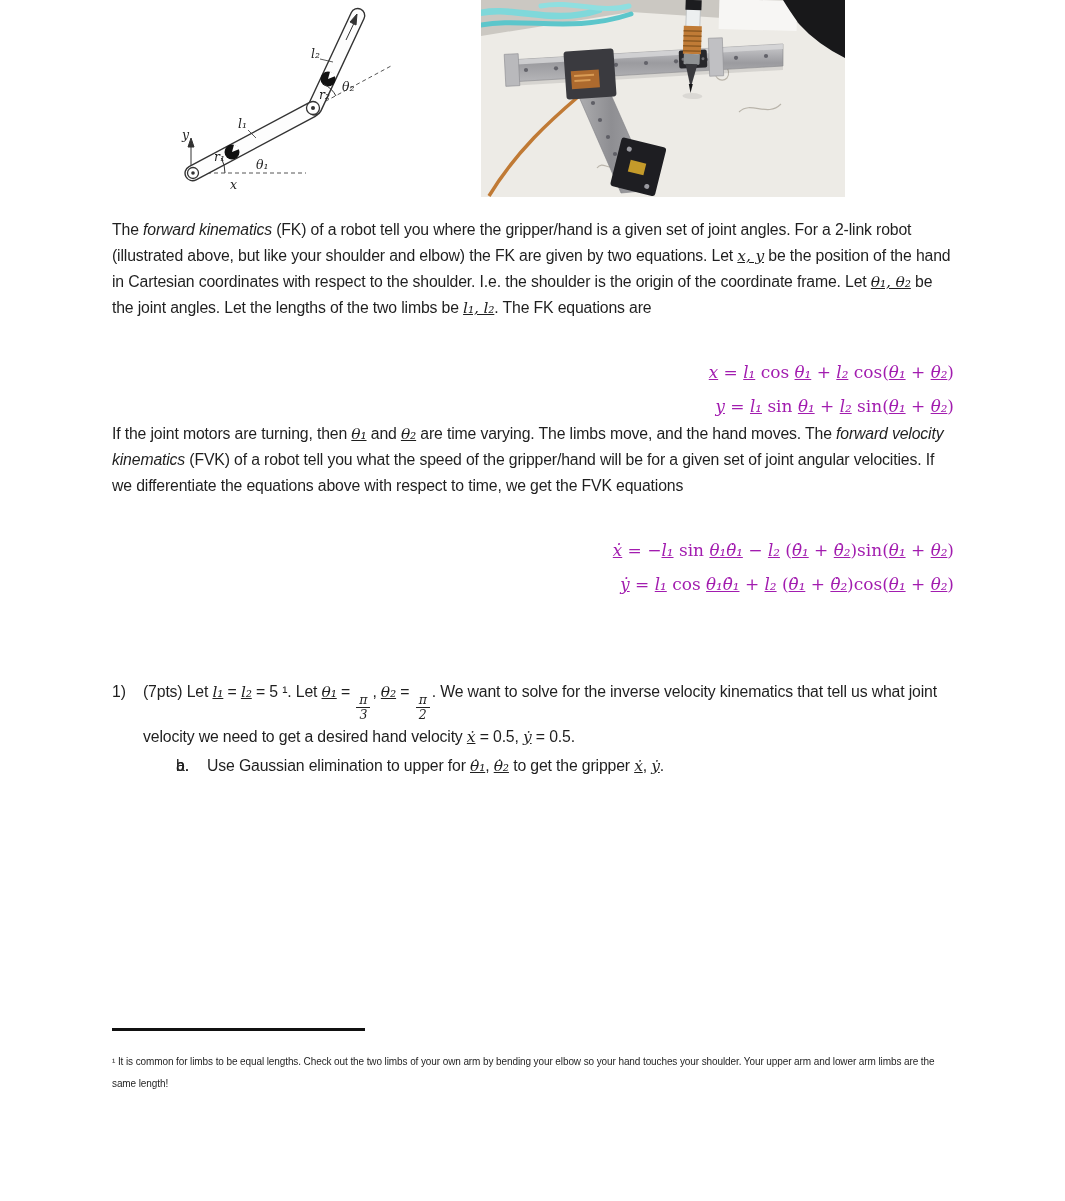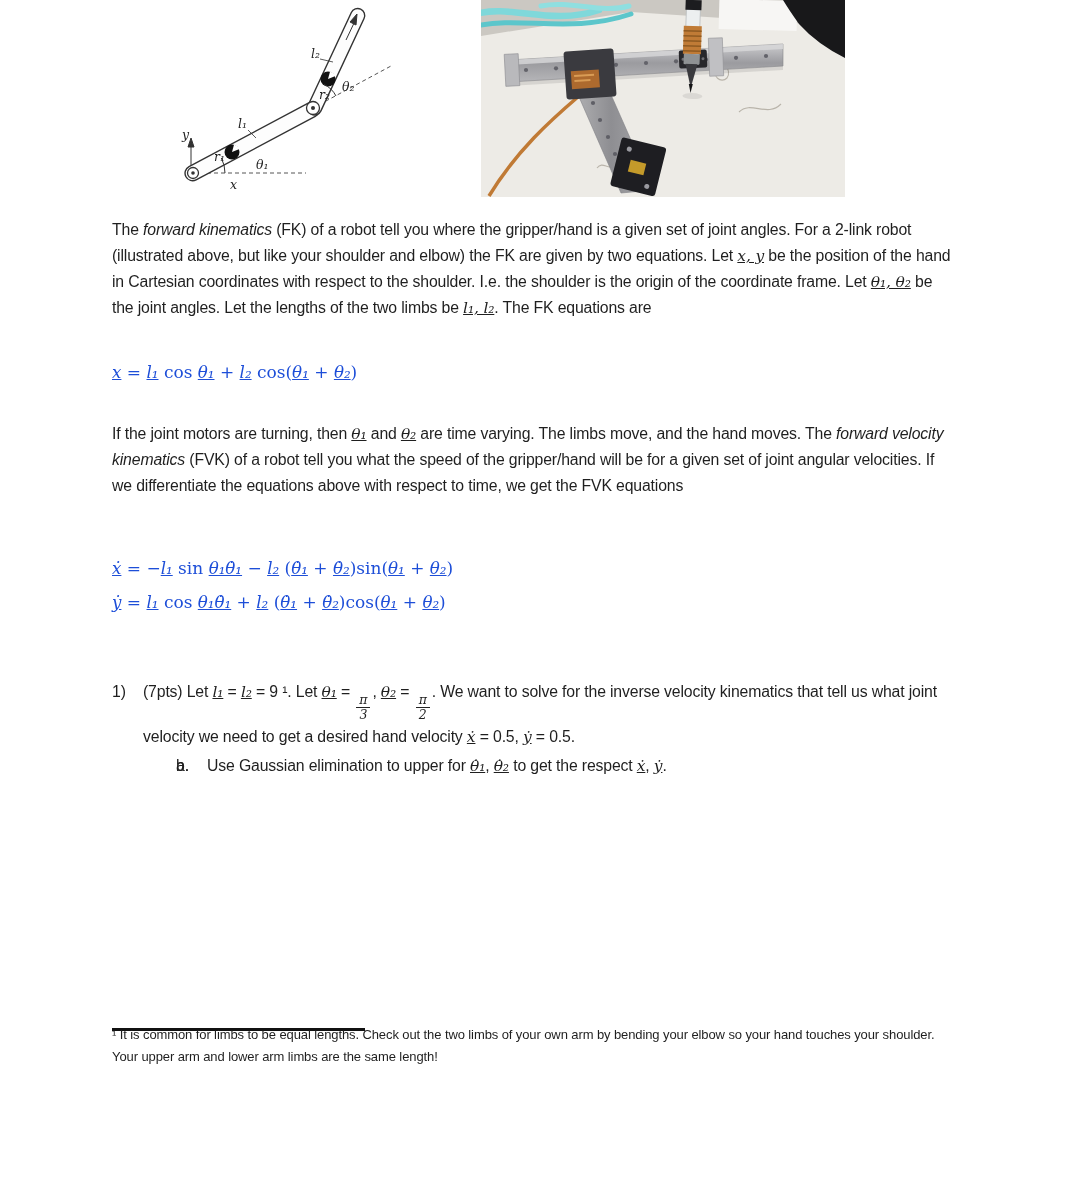--- a/index.html
+++ b/index.html
@@ -5,35 +5,35 @@
   * { margin:0; padding:0; box-sizing:border-box; }
   html,body { background:#ffffff; }
   body { width:1065px; height:1201px; position:relative; font-family:"Liberation Sans",sans-serif; color:#1f1f1f; }
   .page { position:absolute; inset:0; background:#fff; overflow:hidden; }
   .diagram { position:absolute; left:178px; top:0; }
   .photo { position:absolute; left:481px; top:0; }
   .textcol { position:absolute; left:112px; width:842px; }
   .body-par { font-size:15.8px; line-height:26px; letter-spacing:-0.15px; }
   .i { font-style:italic;text-align:right; }
   .v { font-family:"DejaVu Serif",serif; font-style:italic; font-size:0.98em;text-decoration:underline; }
-  .eq { font-family:"DejaVu Serif",serif; font-size:17px; text-align:left; color:#1d4ed8; }
+  .eq { font-family:"DejaVu Serif",serif; font-size:17px; text-align:right; color:#a21caf; }
   .eqgroup .eq { margin-bottom:11px; line-height:23px; }
   #p1 { top:217px; }
   #eq-fk { top:361px; }
   #p2 { top:421px; }
-  #eq-fvk { top:557px; }
+  #eq-fvk { top:539px; }
   #problem { top:678px; font-size:15.8px; letter-spacing:-0.15px; }
   .problem-head { position:relative; padding-left:31px; line-height:27px; }
   .problem-num { position:absolute; left:0; top:0; }
   .sub { position:relative; padding-left:95px; line-height:27px; margin-top:1px; }
   .sub-label { position:absolute; left:64px; }
   .frac { display:inline-flex; flex-direction:column; align-items:center; vertical-align:-7px; font-size:12.5px; line-height:1.15; font-family:"DejaVu Serif",serif; font-style:italic; margin:0 2px; }
   .fnum { border-bottom:1.2px solid #222; padding:0 3px; }
   #footnote-rule { position:absolute; left:112px; top:1028px; width:253px; height:2.5px; background:#111; }
-  #footnote { top:1024px; font-size:13px; line-height:22px; letter-spacing:-0.1px; }
+  #footnote { top:1051px; font-size:10px; line-height:22px; letter-spacing:-0.1px; }
   .diagram text { font:italic 12.5px "DejaVu Serif",serif; fill:#222; }
 </style>
 </head>
 <body>
 
 <div class="page">
 
   <svg class="diagram" viewBox="0 0 235 200" width="235" height="200">
 
     <g stroke="#555" fill="none">
@@ -188,45 +188,46 @@
       <polygon points="205,64 217,64 211,88" fill="#3a3a3e"></polygon>
       <polygon points="209,84 213,84 211,93" fill="#141416"></polygon>
       <rect x="203" y="0" width="16" height="10" fill="#1c1c1f"></rect>
     </g>
   </svg>
 
   <div class="textcol body-par" id="p1"><span>The </span><span class="i">forward kinematics</span><span> (FK) of a robot tell you where the gripper/hand is a given set of joint angles. For a 2-link robot (illustrated above, but like your shoulder and elbow) the FK are given by two equations. Let </span><span class="v">x, y</span><span> be the position of the hand in Cartesian coordinates with respect to the shoulder. I.e. the shoulder is the origin of the coordinate frame. Let </span><span class="v">θ₁, θ₂</span><span> be the joint angles. Let the lengths of the two limbs be </span><span class="v">l₁, l₂</span><span>. The FK equations are</span></div>
 
   <div class="textcol eqgroup" id="eq-fk">
     <div class="eq"><span class="v">x</span><span> = </span><span class="v">l₁</span><span> cos </span><span class="v">θ₁</span><span> + </span><span class="v">l₂</span><span> cos(</span><span class="v">θ₁</span><span> + </span><span class="v">θ₂</span><span>)</span></div>
+    <div class="eq"><span class="v">y</span><span> = </span><span class="v">l₁</span><span> sin </span><span class="v">θ₁</span><span> + </span><span class="v">l₂</span><span> sin(</span><span class="v">θ₁</span><span> + </span><span class="v">θ₂</span><span>)</span></div>
   </div>
 
   <div class="textcol body-par" id="p2"><span>If the joint motors are turning, then </span><span class="v">θ₁</span><span> and </span><span class="v">θ₂</span><span> are time varying. The limbs move, and the hand moves. The </span><span class="i">forward velocity kinematics</span><span> (FVK) of a robot tell you what the speed of the gripper/hand will be for a given set of joint angular velocities. If we differentiate the equations above with respect to time, we get the FVK equations</span></div>
 
   <div class="textcol eqgroup" id="eq-fvk">
     <div class="eq"><span class="v">ẋ</span><span> = −</span><span class="v">l₁</span><span> sin </span><span class="v">θ₁θ̇₁</span><span> − </span><span class="v">l₂</span><span> (</span><span class="v">θ̇₁</span><span> + </span><span class="v">θ̇₂</span><span>)sin(</span><span class="v">θ₁</span><span> + </span><span class="v">θ₂</span><span>)</span></div>
     <div class="eq"><span class="v">ẏ</span><span> = </span><span class="v">l₁</span><span> cos </span><span class="v">θ₁θ̇₁</span><span> + </span><span class="v">l₂</span><span> (</span><span class="v">θ̇₁</span><span> + </span><span class="v">θ̇₂</span><span>)cos(</span><span class="v">θ₁</span><span> + </span><span class="v">θ₂</span><span>)</span></div>
   </div>
 
   <div class="textcol" id="problem">
     <div class="problem-head">
       <span class="problem-num">1)</span>
-      <span><span>(7pts) Let </span><span class="v">l₁</span><span> = </span><span class="v">l₂</span><span> = 9 ¹. Let </span><span class="v">θ₁</span><span> = </span><span class="frac">
+      <span><span>(7pts) Let </span><span class="v">l₁</span><span> = </span><span class="v">l₂</span><span> = 5 ¹. Let </span><span class="v">θ₁</span><span> = </span><span class="frac">
             <span class="fnum">π</span>
             <span class="fden">3</span>
           </span><span>,  </span><span class="v">θ₂</span><span> = </span><span class="frac">
             <span class="fnum">π</span>
             <span class="fden">2</span>
           </span><span>. We want to solve for the inverse velocity kinematics that tell us what joint velocity we need to get a desired hand velocity </span><span class="v">ẋ</span><span> = 0.5, </span><span class="v">ẏ</span><span> = 0.5.</span></span>
     </div>
     <div class="sub">
       <span class="sub-label">a.</span>
     </div>
     <div class="sub">
       <span class="sub-label">b.</span>
-      <span><span>Use Gaussian elimination to upper for </span><span class="v">θ̇₁</span><span>, </span><span class="v">θ̇₂</span><span> to get the respect  </span><span class="v">ẋ</span><span>, </span><span class="v">ẏ</span><span>.</span></span>
+      <span><span>Use Gaussian elimination to upper for </span><span class="v">θ̇₁</span><span>, </span><span class="v">θ̇₂</span><span> to get the gripper  </span><span class="v">ẋ</span><span>, </span><span class="v">ẏ</span><span>.</span></span>
     </div>
   </div>
 
   <div id="footnote-rule"></div>
   <div class="textcol" id="footnote">¹ It is common for limbs to be equal lengths. Check out the two limbs of your own arm by bending your elbow so your hand touches your shoulder. Your upper arm and lower arm limbs are the same length!</div>
 
 </div>
 
 </body></html>

